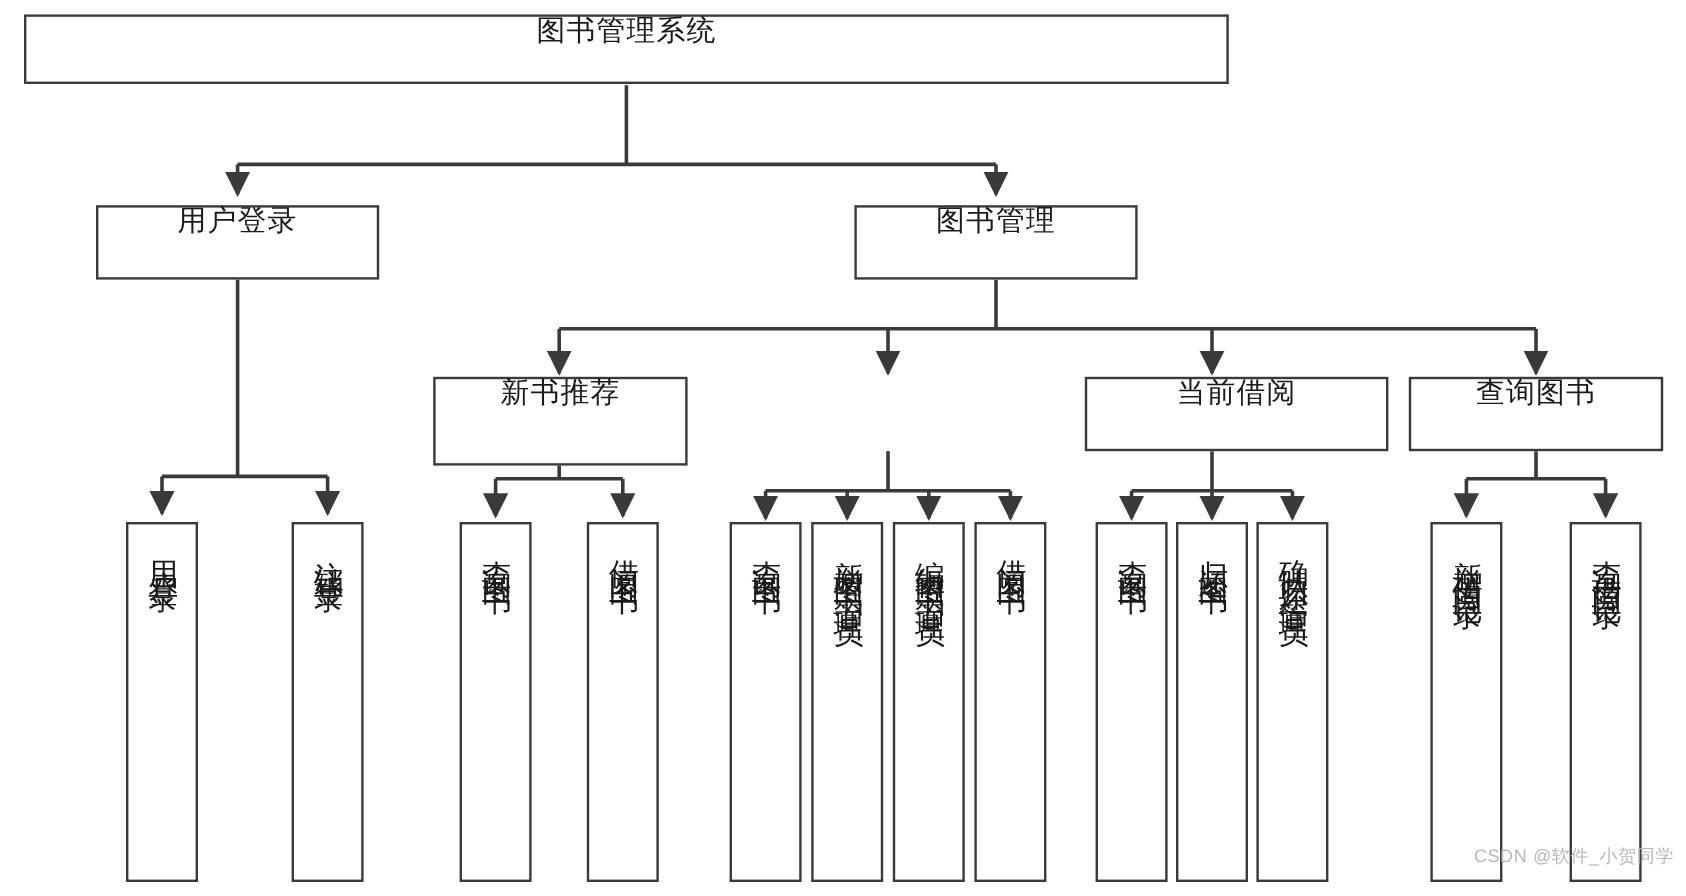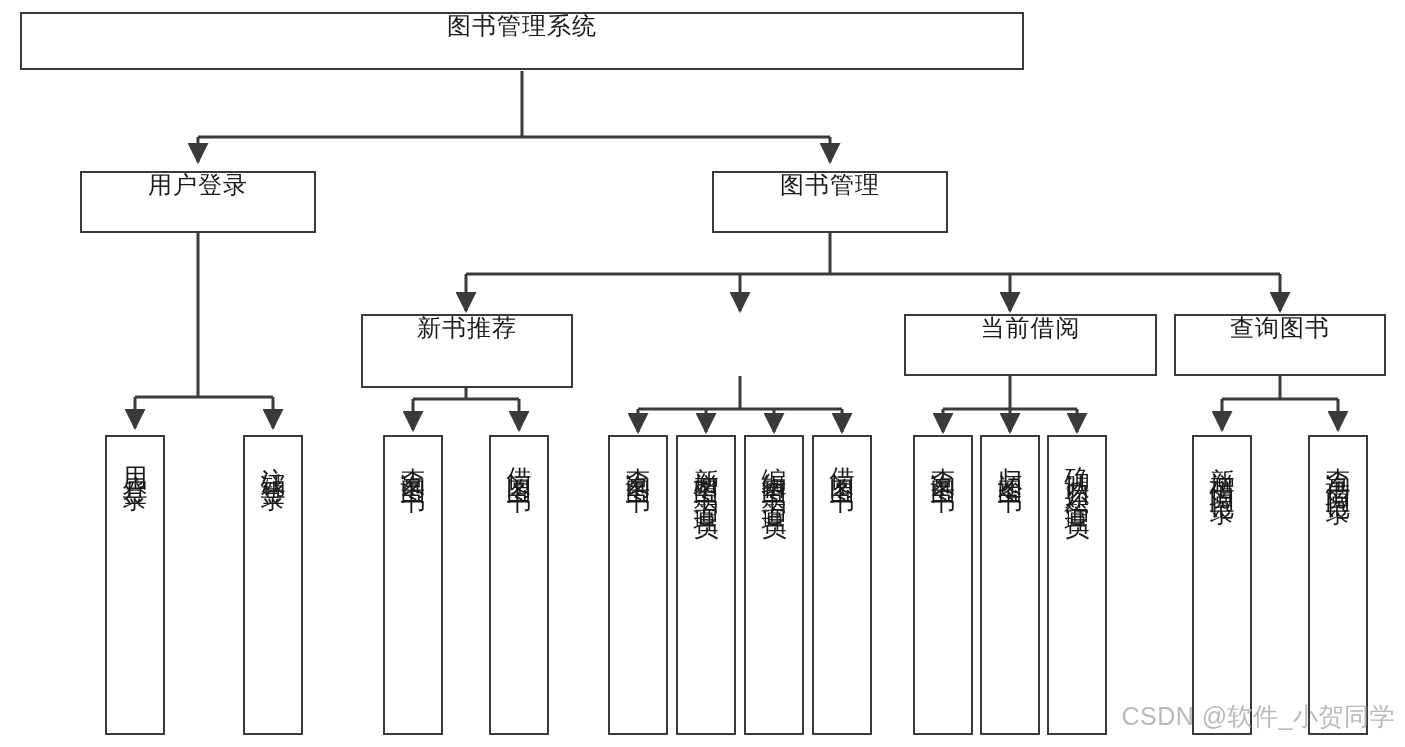--- a/index.html
+++ b/index.html
@@ -54,22 +54,22 @@
     writing-mode: vertical-rl;
     text-orientation: upright;
     font-size: 25px;
     letter-spacing: 7px;
     line-height: 1.0;
     white-space: nowrap;
   }
   .watermark {
     position: absolute;
     right: 10px;
-    bottom: 14px;
-    font-size: 25px;
+    bottom: 24px;
+    font-size: 15px;
     color: #b9b9b9;
     letter-spacing: 0.5px;
     white-space: nowrap;
   }
 </style>
 </head>
 <body>
 
 <div id="canvas">
 

